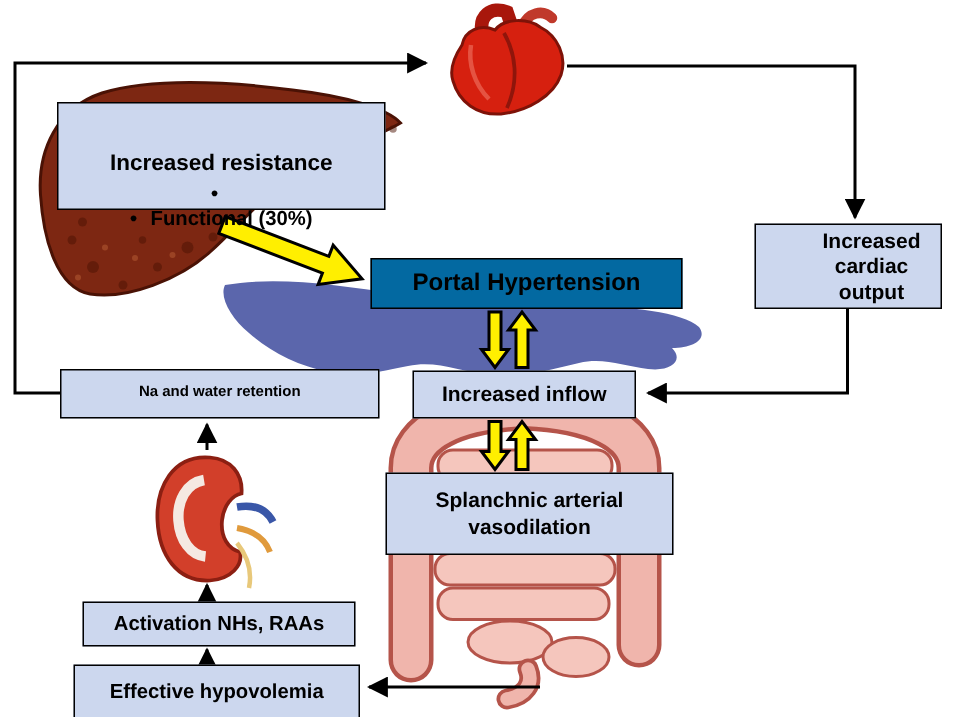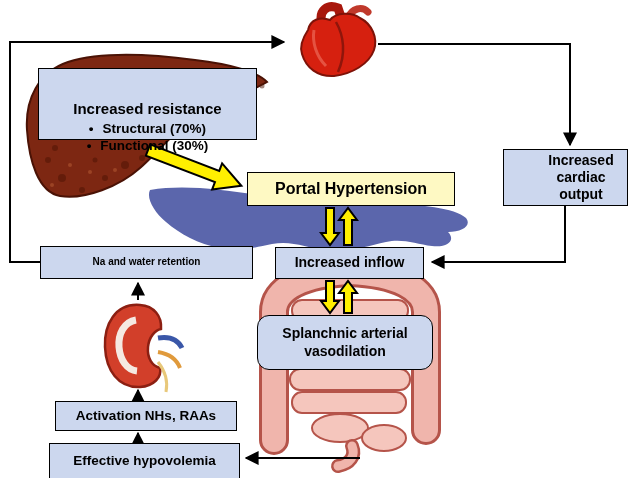--- a/index.html
+++ b/index.html
@@ -6,25 +6,25 @@
   .stage{position:relative;width:642px;height:478px;background:#fff;overflow:hidden;
          font-family:"Liberation Sans",sans-serif;}
   .layer{position:absolute;left:0;top:0;width:642px;height:478px;}
   .box{position:absolute;box-sizing:border-box;background:#ccd7ee;border:1.6px solid #000;
        color:#000;font-weight:bold;display:flex;flex-direction:column;align-items:center;
        justify-content:center;text-align:center;line-height:1.22;}
   .b-resist{left:38px;top:68px;width:219px;height:72px;font-size:15px;}
   .b-resist .t{margin-bottom:3px;margin-top:46px;}
   .b-resist .bl{font-size:13.5px;display:flex;align-items:center;}
   .bc{margin-right:9px;}
-  .b-ph{left:247px;top:172px;width:208px;height:34px;background:#fef9c3;font-size:16px;}
+  .b-ph{left:247px;top:172px;width:208px;height:34px;background:#0369a1;font-size:16px;}
   .b-cardiac{left:503px;top:149px;width:125px;height:57px;font-size:14px;padding-left:31px;}
   .b-na{left:40px;top:246px;width:213px;height:33px;font-size:10px;}
   .b-inflow{left:275px;top:247px;width:149px;height:32px;font-size:14px;}
-  .b-splanchnic{left:257px;top:315px;width:176px;height:55px;font-size:14px;padding:0 12px;border-radius:12px;}
+  .b-splanchnic{left:257px;top:315px;width:192px;height:55px;font-size:14px;padding:0 12px;}
   .b-activation{left:55px;top:401px;width:182px;height:30px;font-size:13.5px;}
   .b-hypovolemia{left:49px;top:443px;width:191px;height:36px;font-size:13.5px;}
 </style>
 </head>
 <body>
 
 <div class="stage">
 
   <svg class="layer" viewBox="0 0 642 478">
     <defs>
@@ -111,21 +111,20 @@
       <path d="M344,245 L352,245 L352,220 L357,220 L348,208 L339,220 L344,220 Z"></path>
       <path d="M326,281 L334,281 L334,301 L339,301 L330,313 L321,301 L326,301 Z"></path>
       <path d="M344,313 L352,313 L352,293 L357,293 L348,281 L339,293 L344,293 Z"></path>
     </g>
   </svg>
 
   <div class="box b-resist">
     <div class="t">Increased resistance</div>
     <div class="bl">
       <span class="bc">•</span>
-      <span>Structural (70%)</span>
     </div>
     <div class="bl">
       <span class="bc">•</span>
       <span>Functional (30%)</span>
     </div>
   </div>
 
   <div class="box b-ph">Portal Hypertension</div>
 
   <div class="box b-cardiac">Increased cardiac output</div>

